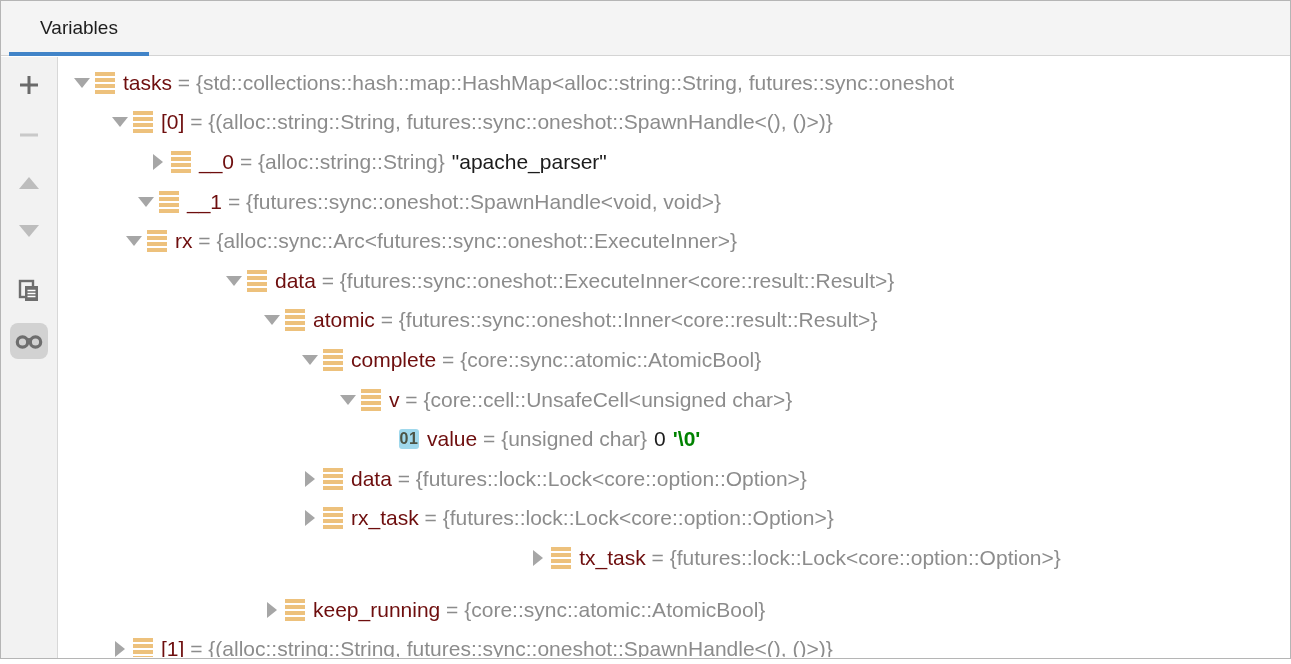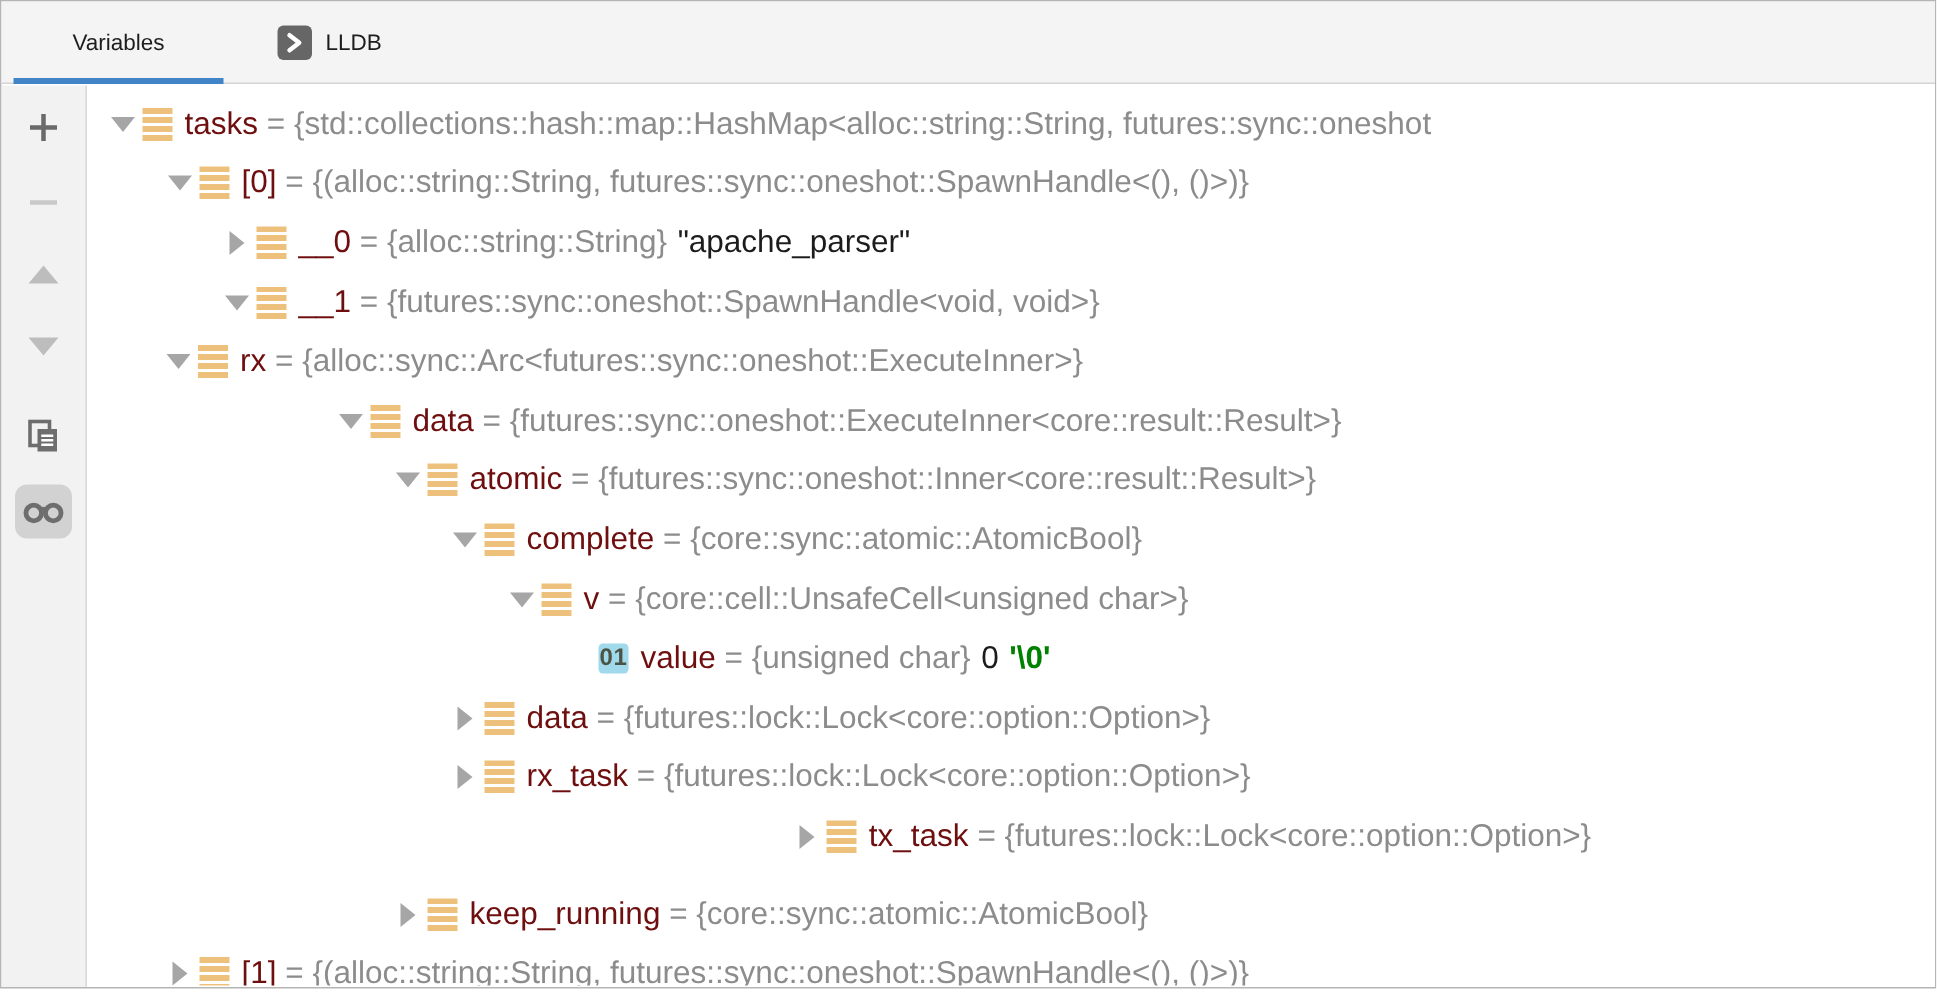--- a/index.html
+++ b/index.html
@@ -5,21 +5,21 @@
   * { margin:0; padding:0; box-sizing:border-box; }
   html,body { width:1291px; height:664px; background:#ffffff; font-family:"Liberation Sans", sans-serif; }
   .screen { position:relative; width:1291px; height:664px; background:#ffffff; overflow:hidden; }
   .panel  { position:absolute; left:0; top:0; width:1291px; height:659px; border:1px solid #b5b5b5; background:#ffffff; }
 
   
   .tabbar { position:absolute; left:0; top:0; right:0; height:55px; background:#f4f4f4; border-bottom:1px solid #d4d4d4; display:flex; align-items:stretch; padding-left:8px; }
   .tab { position:relative; display:flex; align-items:center; justify-content:center; gap:9px; cursor:default; }
   .tab-variables { width:140px; }
   .tab-lldb { margin-left:22px; padding:0 14px; }
-  .tab-label { font-size:15px; color:#1d1d1d; }
+  .tab-label { font-size:19px; color:#1d1d1d; }
   .underline { position:absolute; left:0; right:0; bottom:-1px; height:4px; background:#4184c8; }
   .console-ic { width:23px; height:23px; border-radius:4px; background:#666666; display:flex; align-items:center; justify-content:center; }
 
   
   .toolbar { position:absolute; left:0; top:56px; bottom:0; width:57px; background:#f2f2f2; border-right:1px solid #d8d8d8; }
   .tbtn { position:absolute; left:9px; width:38px; height:36px; display:flex; align-items:center; justify-content:center; border-radius:8px; }
   .tbtn.active { background:#d2d2d2; }
 
   
   .tree { position:absolute; left:58px; top:56px; right:1px; bottom:1px; background:#ffffff; overflow:hidden; padding-top:6px; white-space:nowrap; }
@@ -40,28 +40,20 @@
 <body>
 
 <div class="screen">
   <div class="panel">
 
     <div class="tabbar">
       <div class="tab tab-variables">
         <span class="tab-label">Variables</span>
         <div class="underline"></div>
       </div>
-      <div class="tab tab-lldb">
-        <span class="console-ic">
-          <svg width="23" height="23" viewBox="0 0 23 23">
-              <polyline points="8,6.5 14.5,11.5 8,16.5" fill="none" stroke="#ffffff" stroke-width="3" stroke-linecap="round" stroke-linejoin="round"></polyline>
-            </svg>
-        </span>
-        <span class="tab-label">LLDB</span>
-      </div>
     </div>
 
     <div class="toolbar">
       <div class="tbtn" style="top:10px">
         <svg width="24" height="24" viewBox="0 0 24 24">
             <path d="M12 3v18M3 12h18" stroke="#6a6a6a" stroke-width="3" stroke-linecap="butt" fill="none"></path>
           </svg>
       </div>
       <div class="tbtn" style="top:60px">
         <svg width="24" height="24" viewBox="0 0 24 24">
@@ -116,30 +108,30 @@
         <div class="row" style="padding-left: 92px;">
     <span class="exp">
             <span class="tri-right"></span>
           </span>
     <span class="ic ic-struct"></span>
     <span class="nm">__0</span>
           <span class="eq">&nbsp;=&nbsp;</span>
           <span class="ty">{alloc::string::String}</span>
   <span class="val">"apache_parser"</span>
         </div>
-        <div class="row" style="padding-left: 80px; margin-left: 12px;">
+        <div class="row" style="padding-left: 80px;">
     <span class="exp">
             <span class="tri-down"></span>
           </span>
     <span class="ic ic-struct"></span>
     <span class="nm">__1</span>
           <span class="eq">&nbsp;=&nbsp;</span>
           <span class="ty">{futures::sync::oneshot::SpawnHandle&lt;void, void&gt;}</span>
   </div>
-        <div class="row" style="padding-left: 53px;">
+        <div class="row" style="padding-left: 68px;">
     <span class="exp">
             <span class="tri-down"></span>
           </span>
     <span class="ic ic-struct"></span>
     <span class="nm">rx</span>
           <span class="eq">&nbsp;=&nbsp;</span>
           <span class="ty">{alloc::sync::Arc&lt;futures::sync::oneshot::ExecuteInner&gt;}</span>
         </div>
         <div class="row" style="padding-left: 168px;">
     <span class="exp">

